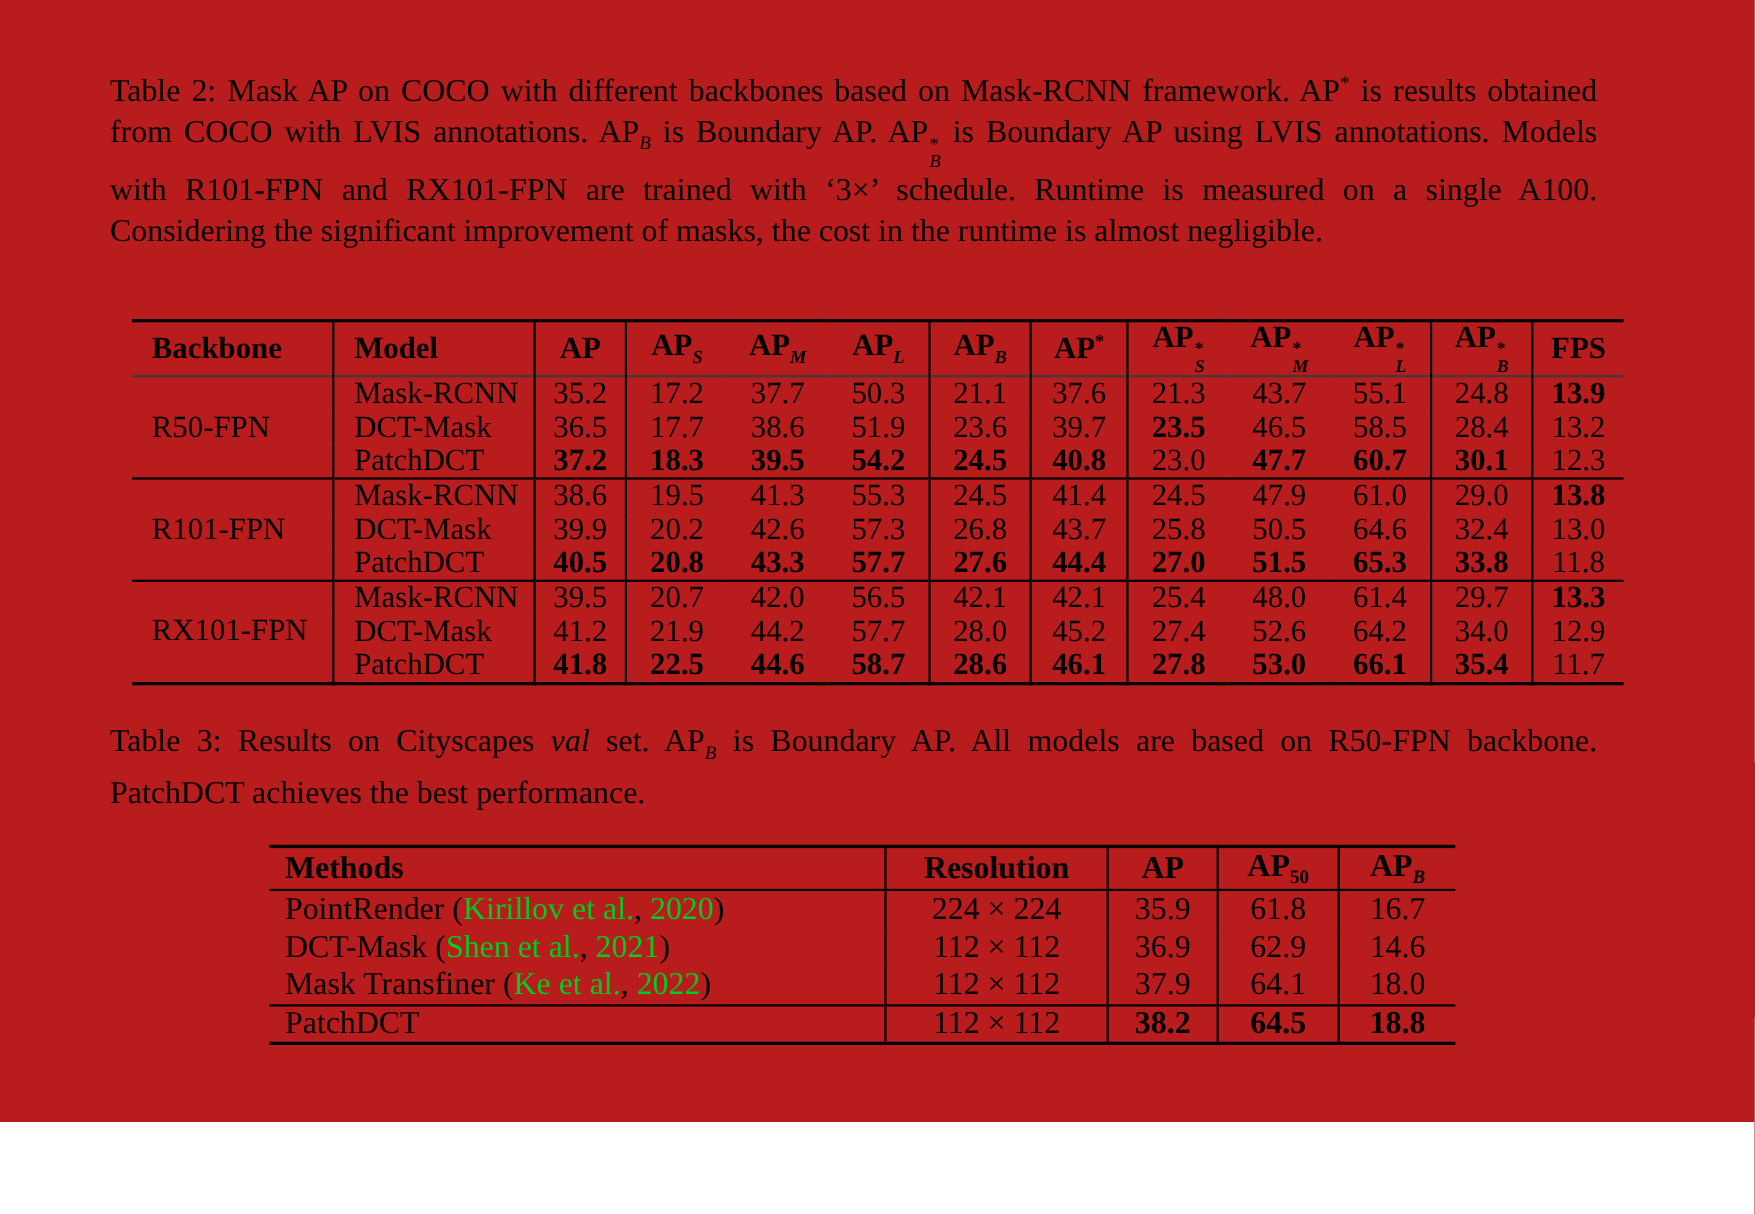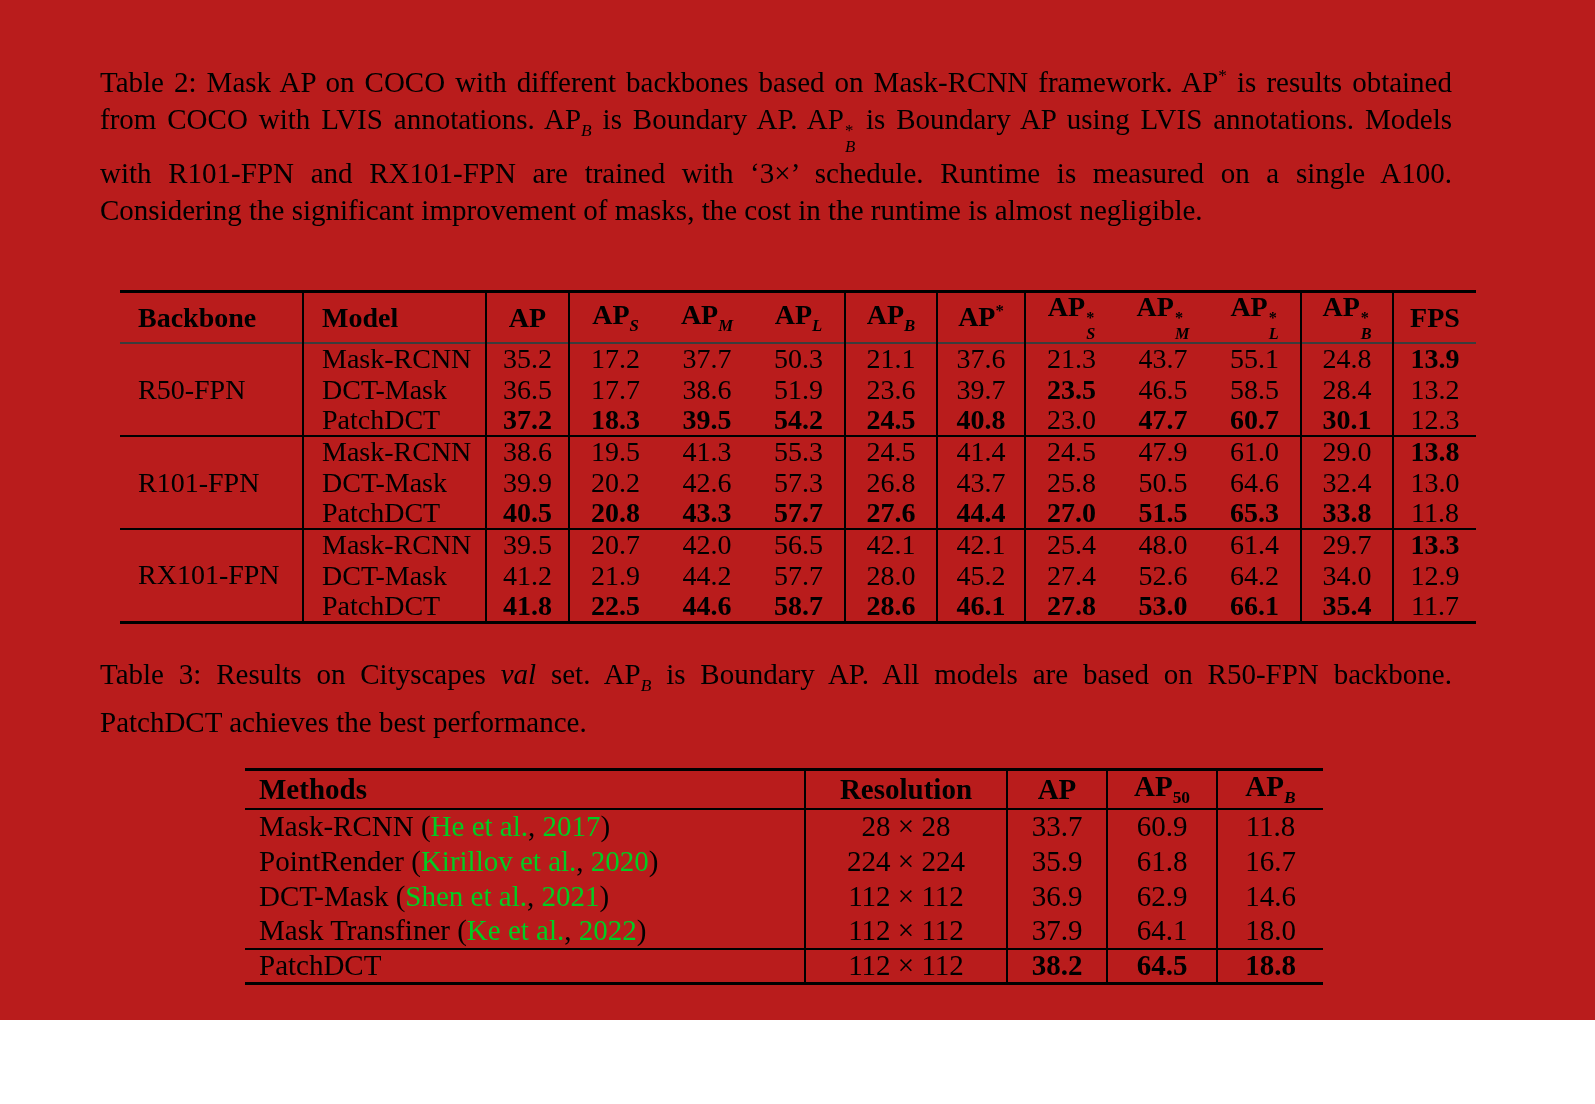--- a/index.html
+++ b/index.html
@@ -273,27 +273,20 @@
         <tr>
           <td class="hcell sep left"><span class="hbase">Methods</span></td>
           <td class="hcell sep"><span class="hbase">Resolution</span></td>
           <td class="hcell sep"><span class="hbase">AP</span></td>
           <td class="hcell sep"><span class="hbase">AP</span><sub class="seg-sub">50</sub></td>
           <td class="hcell"><span class="hbase">AP</span><sub class="seg-subi">B</sub></td>
         </tr>
       </thead>
       <tbody>
         <tr>
-          <td class="mcell sep left"><span class="seg-text">Mask-RCNN (</span><span class="seg-cite">He et al.</span><span class="seg-text">, </span><span class="seg-cite">2017</span><span class="seg-text">)</span></td>
-          <td class="ncell sep">28 × 28</td>
-          <td class="ncell sep">33.7</td>
-          <td class="ncell sep">60.9</td>
-          <td class="ncell">11.8</td>
-        </tr>
-        <tr>
           <td class="mcell sep left"><span class="seg-text">PointRender (</span><span class="seg-cite">Kirillov et al.</span><span class="seg-text">, </span><span class="seg-cite">2020</span><span class="seg-text">)</span></td>
           <td class="ncell sep">224 × 224</td>
           <td class="ncell sep">35.9</td>
           <td class="ncell sep">61.8</td>
           <td class="ncell">16.7</td>
         </tr>
         <tr>
           <td class="mcell sep left"><span class="seg-text">DCT-Mask (</span><span class="seg-cite">Shen et al.</span><span class="seg-text">, </span><span class="seg-cite">2021</span><span class="seg-text">)</span></td>
           <td class="ncell sep">112 × 112</td>
           <td class="ncell sep">36.9</td>

